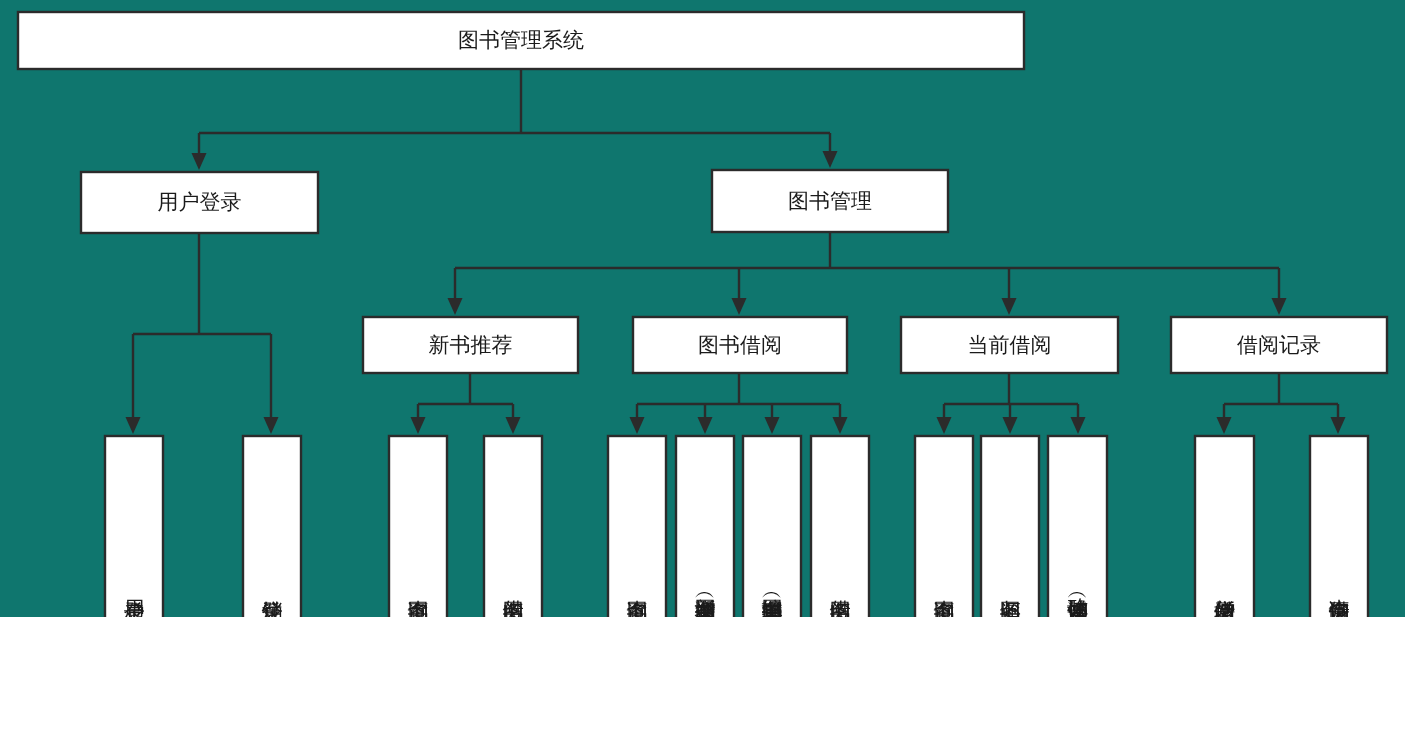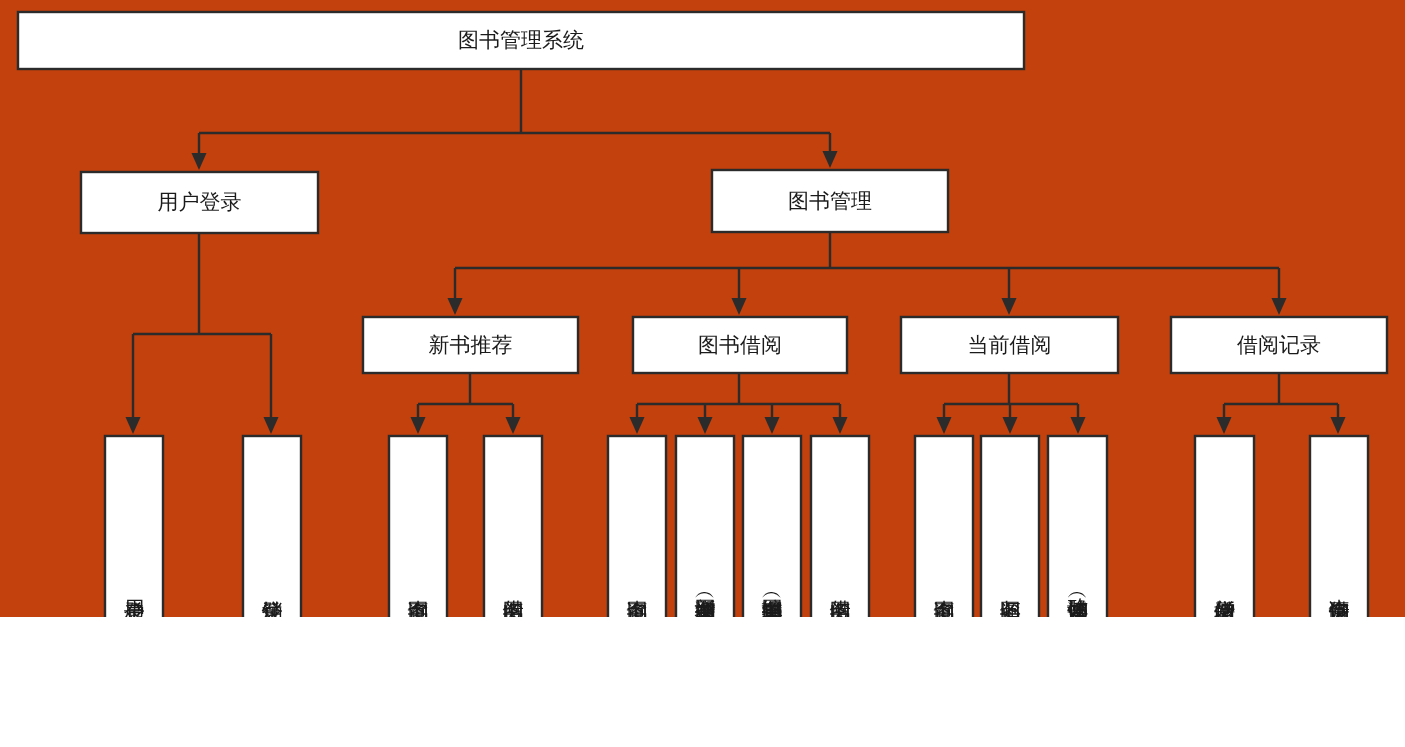--- a/index.html
+++ b/index.html
@@ -7,21 +7,21 @@
     padding: 0;
     background: #ffffff;
   }
   body {
     font-family: "Liberation Sans", "DejaVu Sans", sans-serif;
   }
   #diagram-root {
     position: relative;
     width: 1405px;
     height: 617px;
-    background: #c2410c;
+    background: #0f766e;
     overflow: hidden;
   }
   svg#tree-svg {
     position: absolute;
     left: 0;
     top: 0;
     width: 1405px;
     height: 747px;
     display: block;
   }

